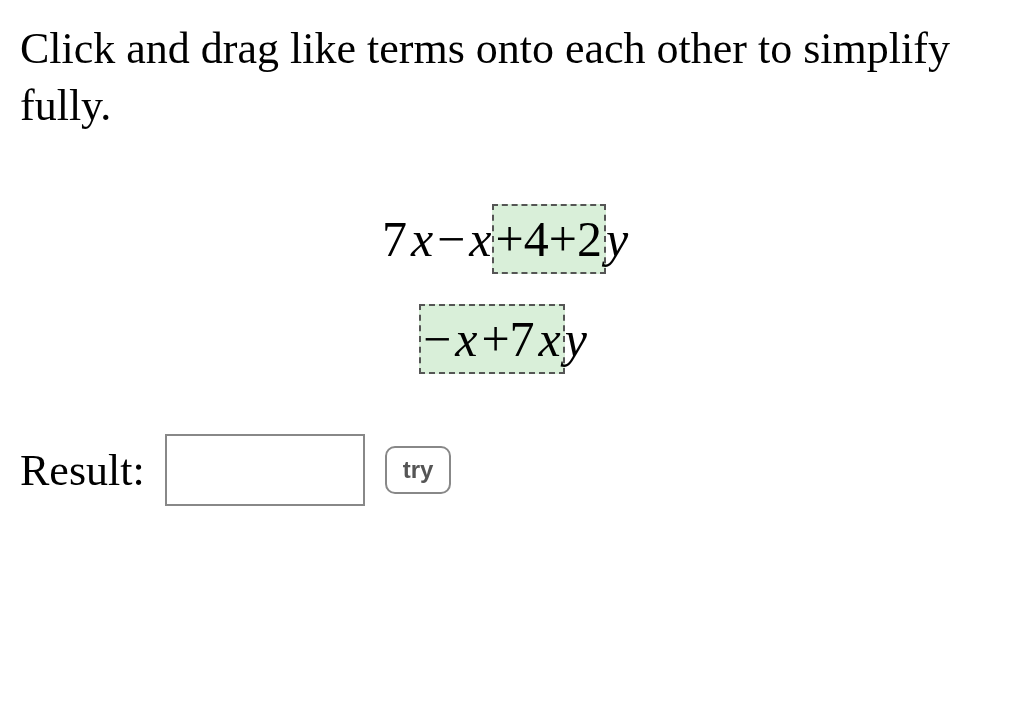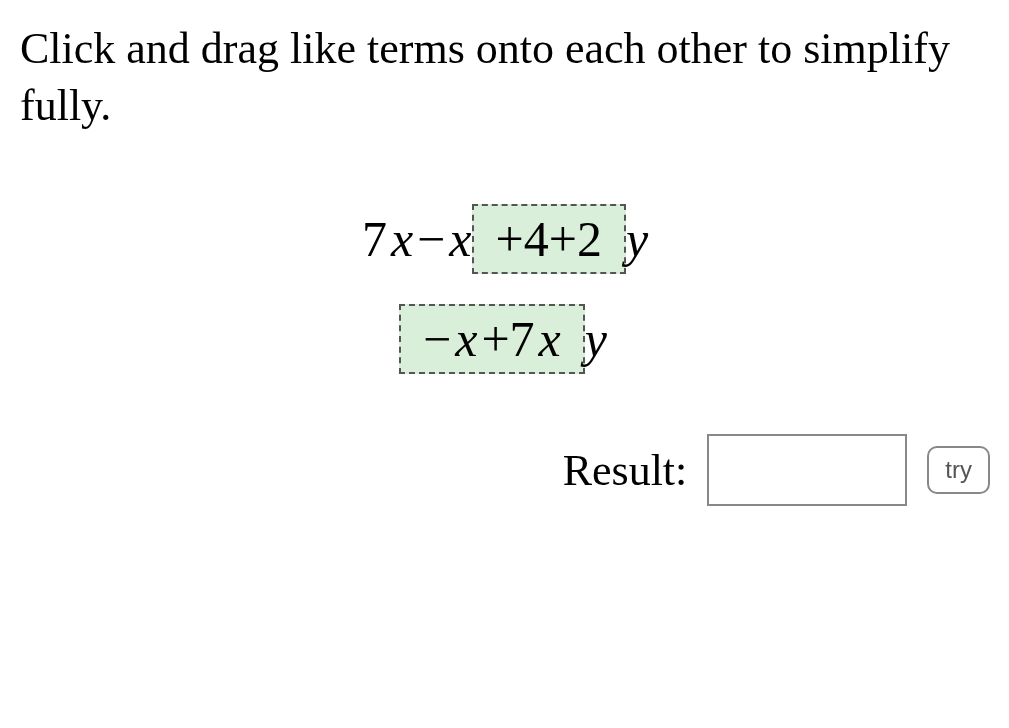--- a/index.html
+++ b/index.html
@@ -34,27 +34,27 @@
     padding: 6px 2px;
     cursor: grab;
     user-select: none;
   }
   .var {
     font-style: italic;
   }
   .highlighted {
     background: #d9efd9;
     border: 2px dashed #555;
-    padding: 4px 20px;
+    padding: 4px 0;
     margin: 0 -2px;
   }
   .result-row {
     display: flex;
     align-items: center;
-    justify-content: flex-end;
+    justify-content: flex-start;
     gap: 20px;
     font-size: 44px;
   }
   .result-label {
     font-family: Georgia, 'Times New Roman', serif;
   }
   .result-input {
     width: 180px;
     height: 60px;
     border: 2px solid #888;
@@ -64,20 +64,21 @@
   }
   .try-button {
     font-size: 24px;
     padding: 8px 16px;
     border: 2px solid #888;
     border-radius: 10px;
     background: #fff;
     cursor: pointer;
     font-family: Arial, sans-serif;
     color: #555;
+    font-weight: bold;
   }
 </style>
 </head>
 <body>
 
 <div class="container">
   <div class="instruction">Click and drag like terms onto each other to simplify fully.</div>
 
   <div class="expressions">
 

